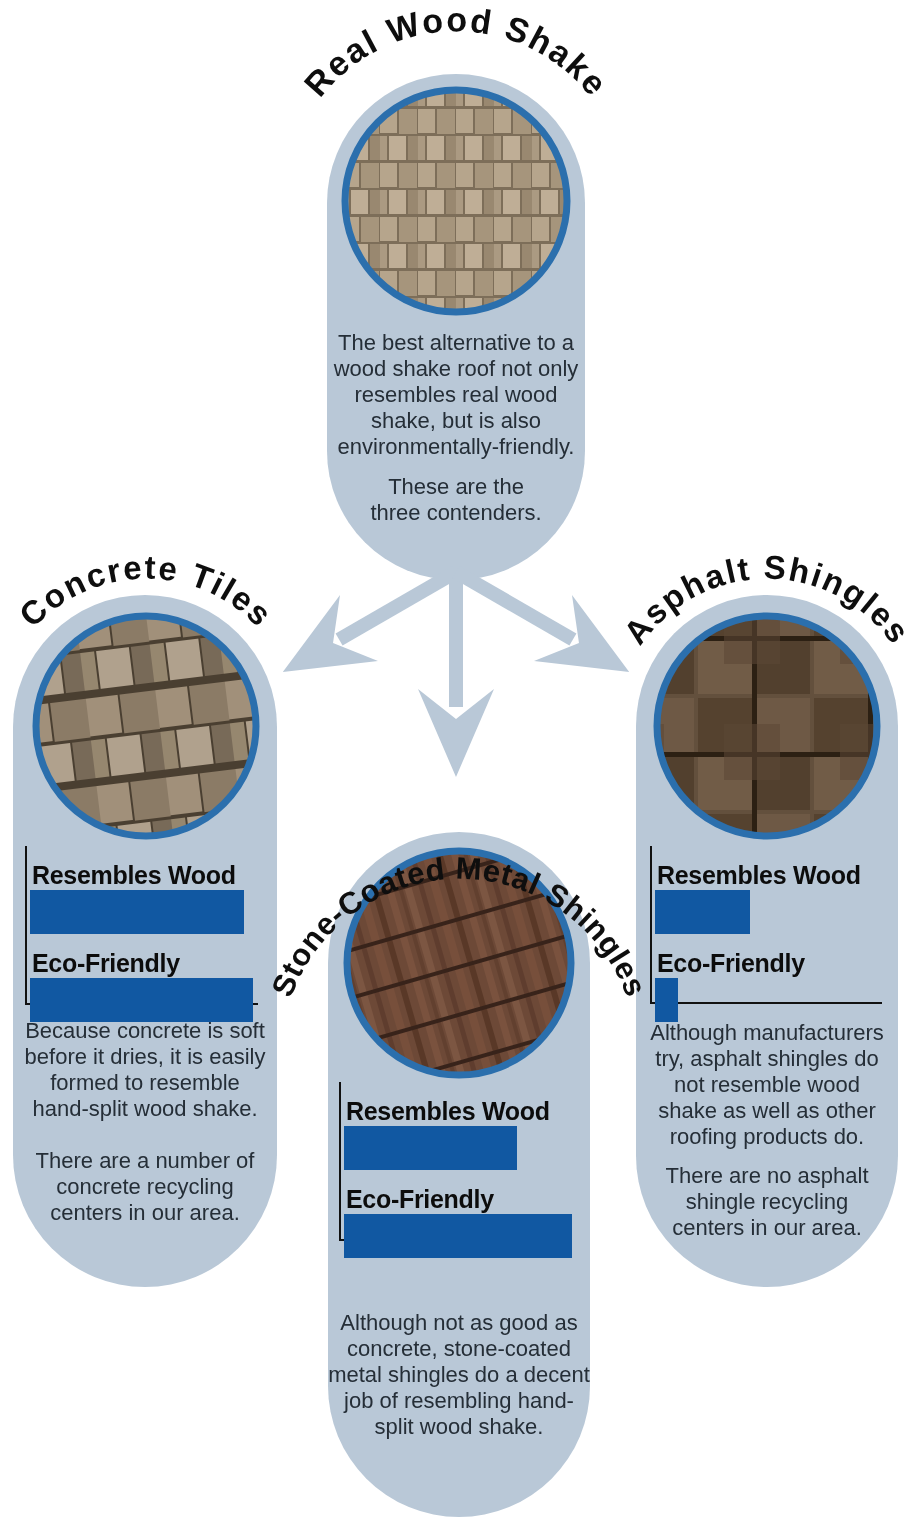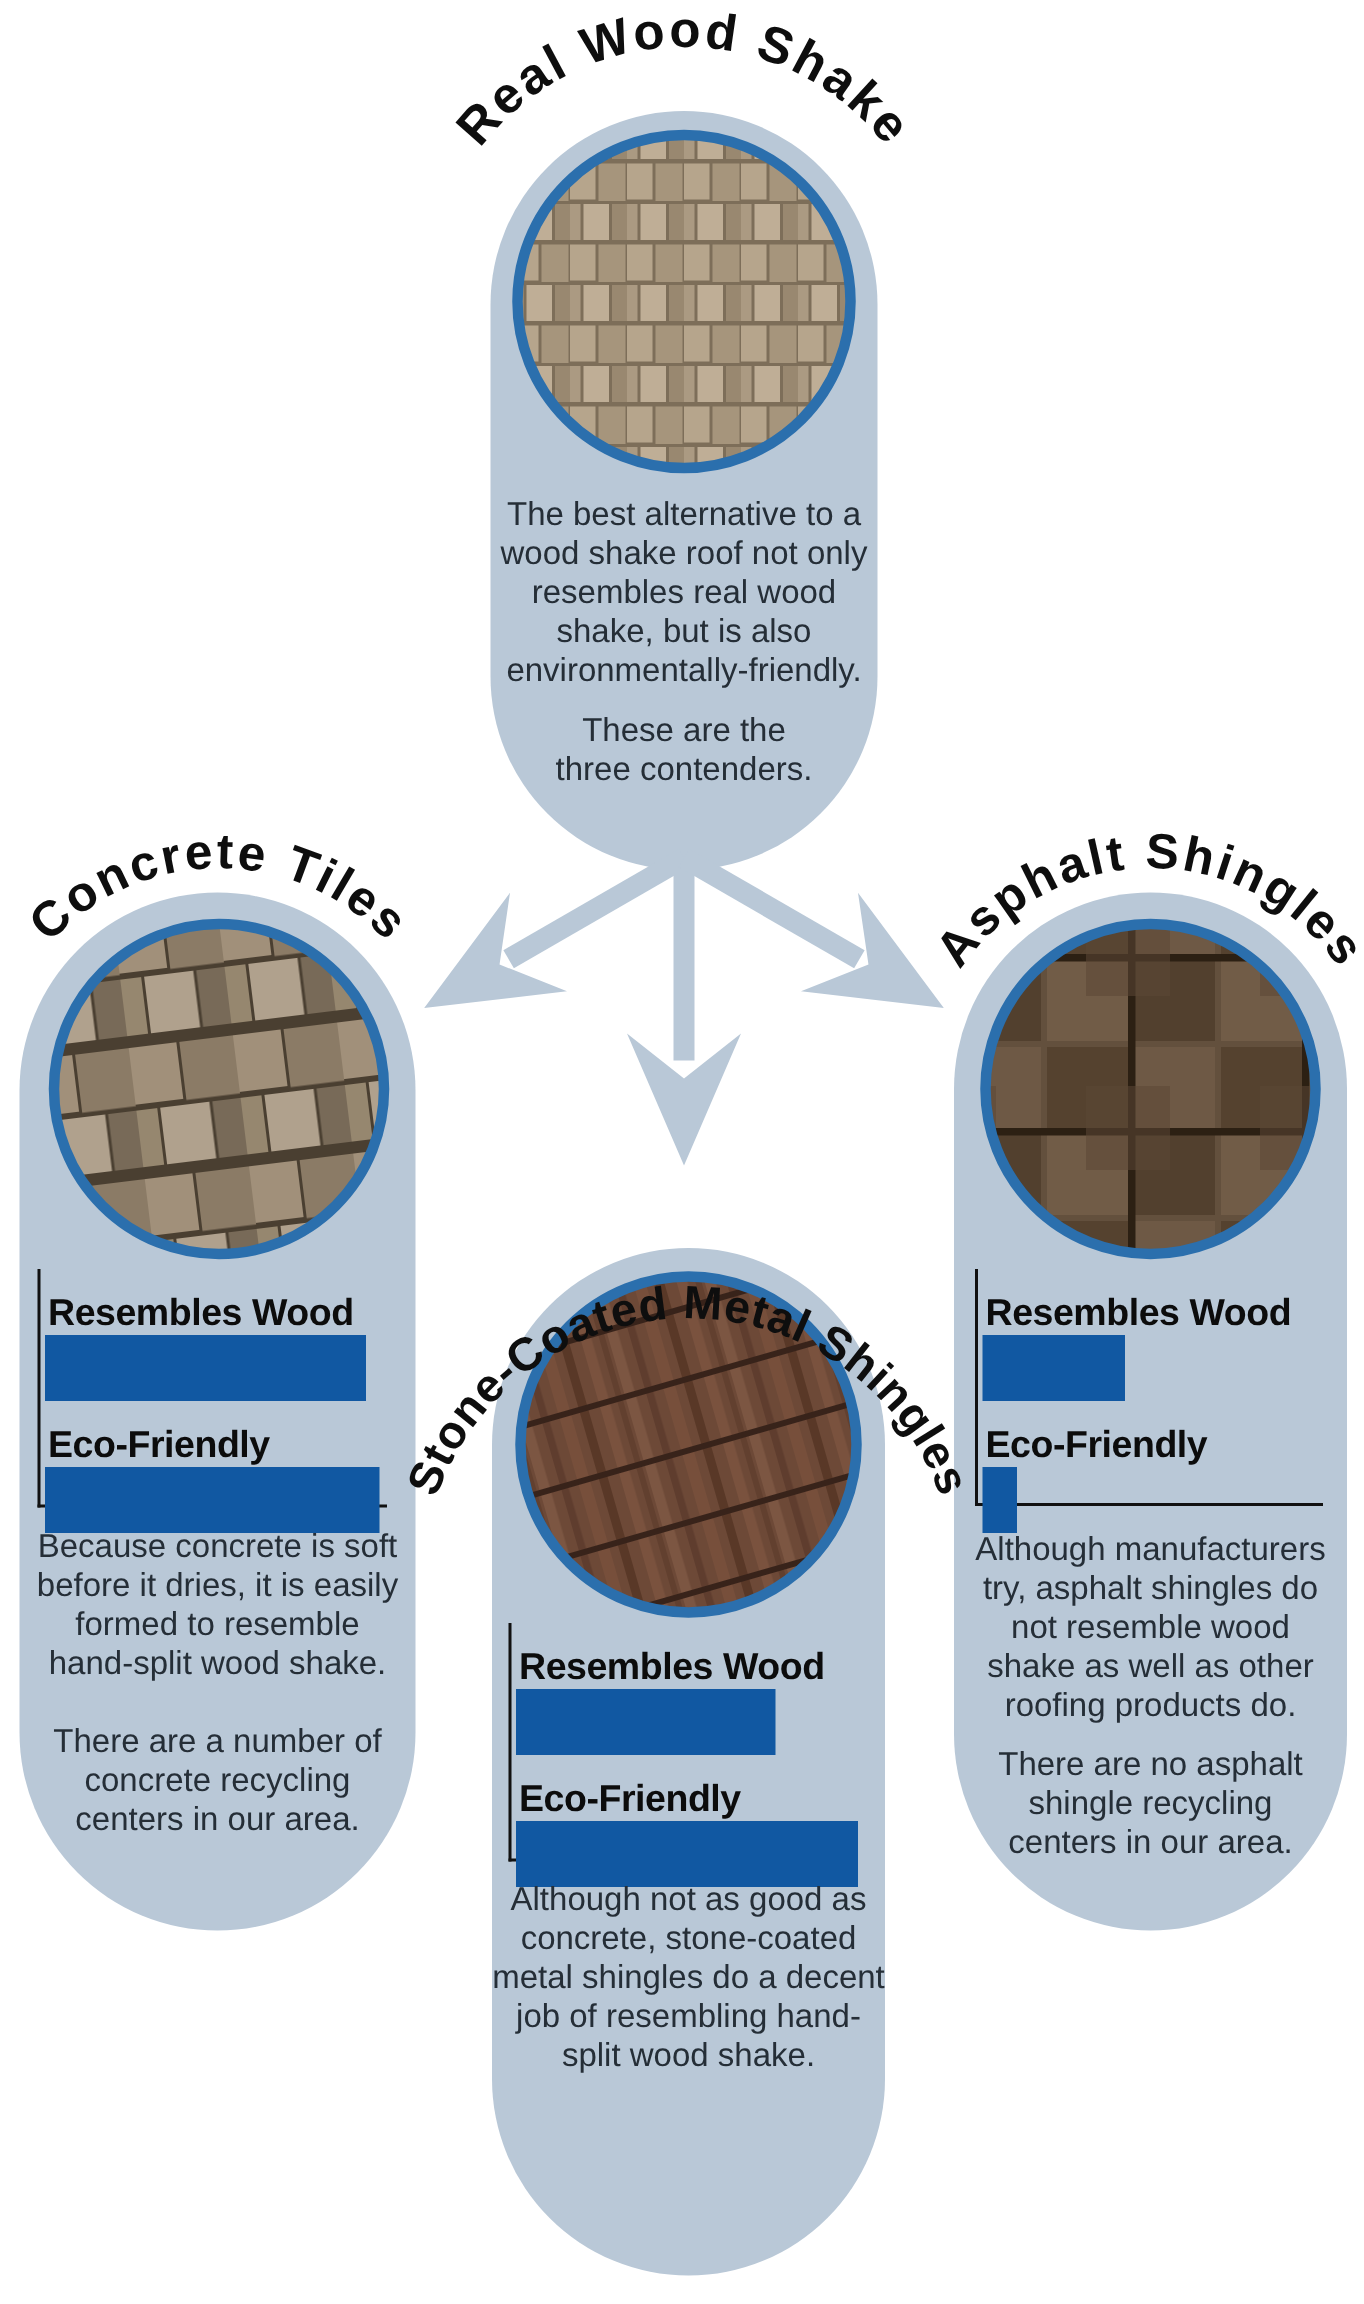--- a/index.html
+++ b/index.html
@@ -30,21 +30,21 @@
     letter-spacing:-0.3px;margin:15px 0 1px 2px;white-space:nowrap;
   }
   .chart-bar{height:44px;background:#1158a2;margin-bottom:8px;}
   #chart-concrete{left:25px;top:846px;width:233px;height:159px;}
   #chart-metal{left:339px;top:1082px;width:233px;height:159px;}
   #chart-asphalt{left:650px;top:846px;width:232px;height:158px;}
   #top-p1{left:330px;top:330px;width:252px;}
   #top-p2{left:366px;top:474px;width:180px;}
   #concrete-p1{left:21px;top:1018px;width:248px;}
   #concrete-p2{left:30px;top:1148px;width:230px;}
-  #metal-p1{left:327px;top:1253px;width:264px;}
+  #metal-p1{left:327px;top:1310px;width:264px;}
   #metal-p2{left:344px;top:1396px;width:230px;}
   #asphalt-p1{left:647px;top:1020px;width:240px;}
   #asphalt-p2{left:657px;top:1163px;width:220px;}
 </style>
 </head>
 <body>
 
 <div class="canvas">
 
   <div class="pill" id="pill-top"></div>

